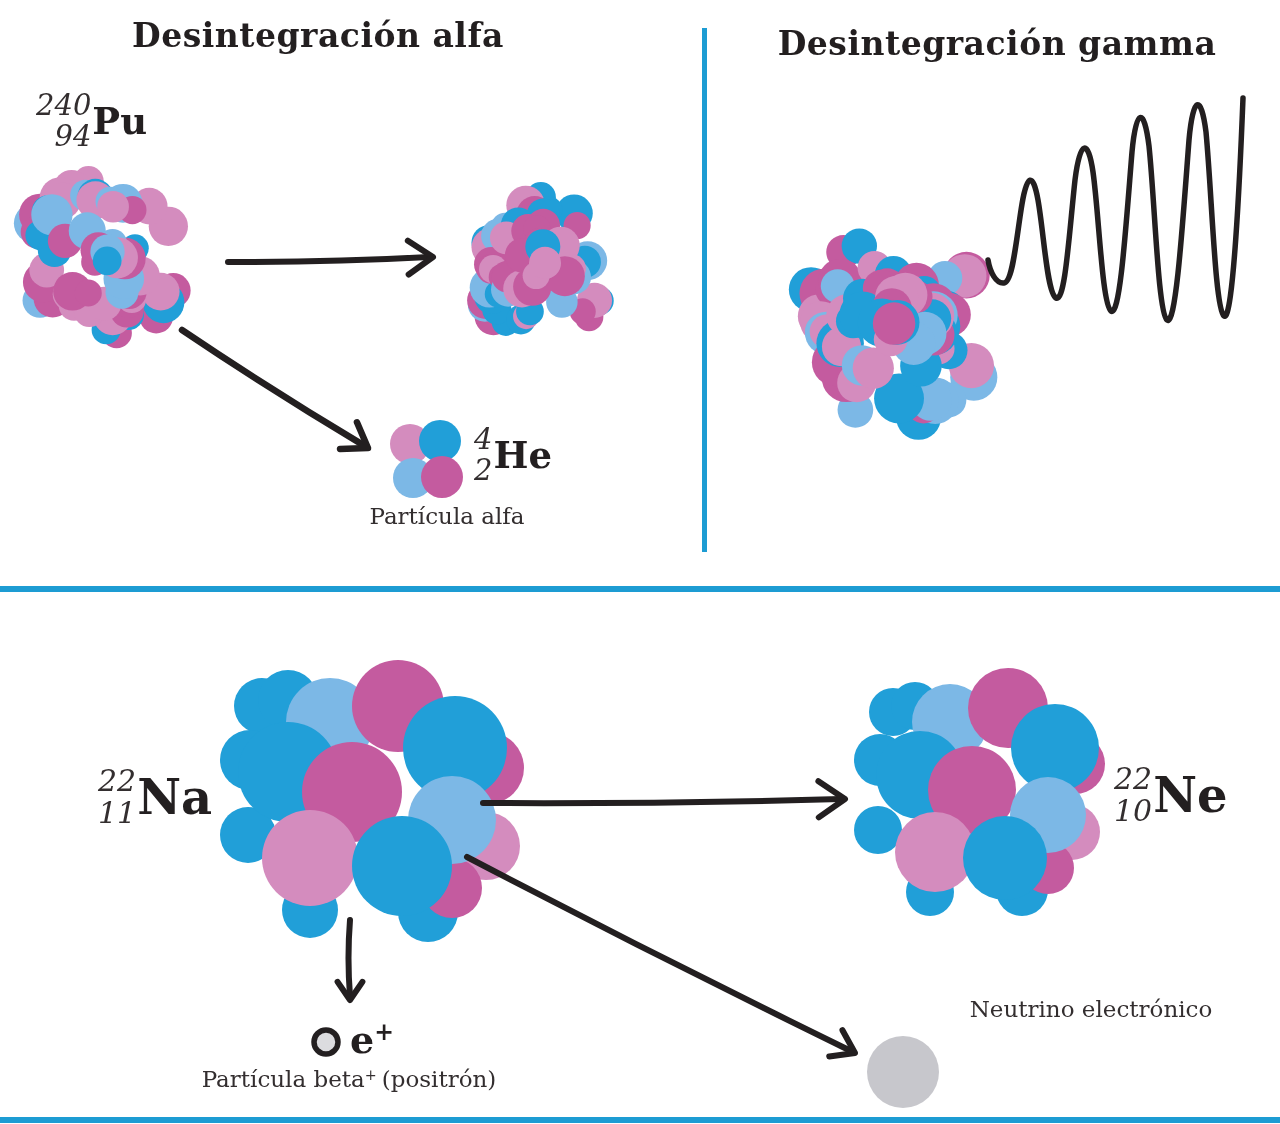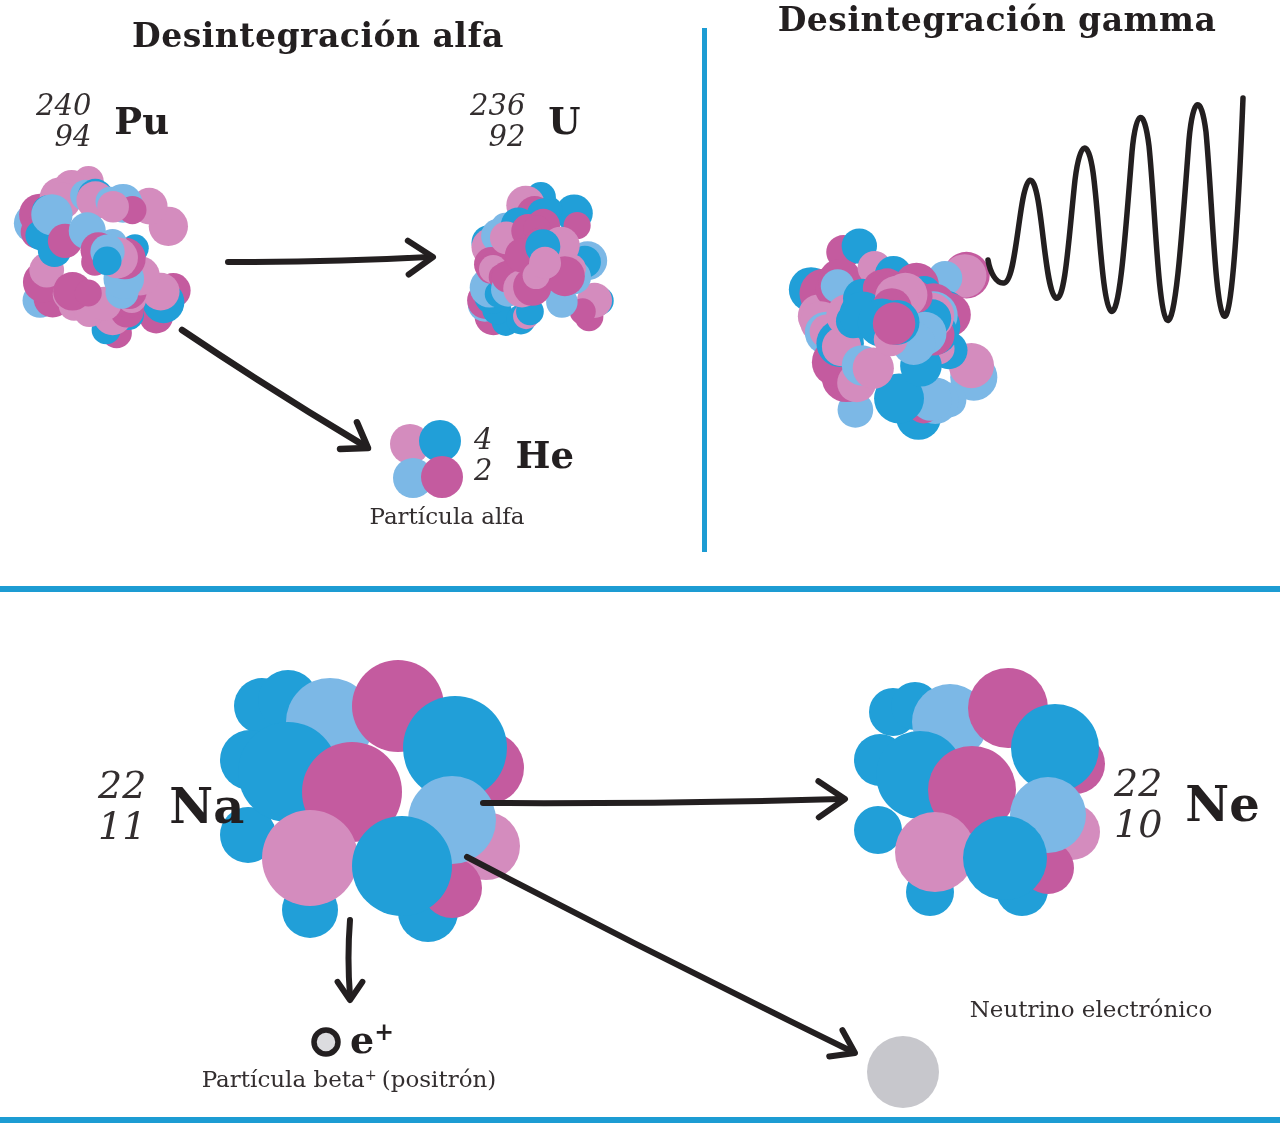--- a/index.html
+++ b/index.html
@@ -21,22 +21,22 @@
   }
   .caption{
     position:absolute;transform:translateX(-50%);
     font-weight:400;font-size:23px;color:var(--caption);white-space:nowrap;
   }
   .isotope{position:absolute;display:flex;align-items:center;white-space:nowrap;}
   .isotope .nums{
     display:flex;flex-direction:column;align-items:flex-end;
     font-size:29px;line-height:1.08;color:var(--caption);font-style:italic;
   }
-  .isotope .sym{font-weight:700;font-size:37px;margin-left:23px;}
-  .isotope.big .nums{font-size:38px;}
+  .isotope .sym{font-weight:700;font-size:37px;margin-left:1px;}
+  .isotope.big .nums{font-size:30px;}
   .isotope.big .sym{font-size:48px;}
   .eplus{position:absolute;font-weight:700;font-size:38px;white-space:nowrap;}
   .sup{font-size:0.62em;vertical-align:0.55em;font-weight:700;}
   .cap-sup{font-size:0.62em;vertical-align:0.5em;}
   .gap-left{margin-left:0.22em;}
 </style>
 </head>
 <body>
 
 <div class="canvas">
@@ -304,39 +304,32 @@
   <div class="title" style="left:318px;top:16px;">Desintegración alfa</div>
 
   <div class="isotope" style="left:36px;top:90px;">
     <span class="nums">
       <span>240</span>
       <span>94</span>
     </span>
     <span class="sym">Pu</span>
   </div>
 
-  <div class="isotope" style="left:470px;top:90px;">
-    <span class="nums">
-      <span>236</span>
-      <span>92</span>
-    </span>
-    <span class="sym">U</span>
-  </div>
 
   <div class="isotope" style="left:474px;top:424px;">
     <span class="nums">
       <span>4</span>
       <span>2</span>
     </span>
     <span class="sym">He</span>
   </div>
 
   <div class="caption" style="left:447px;top:503px;">Partícula alfa</div>
 
-  <div class="title" style="left:997px;top:0;">Desintegración gamma</div>
+  <div class="title" style="left:997px;top:24px;">Desintegración gamma</div>
 
 
   <div class="isotope big" style="left:98px;top:765px;">
     <span class="nums">
       <span>22</span>
       <span>11</span>
     </span>
     <span class="sym">Na</span>
   </div>
 

